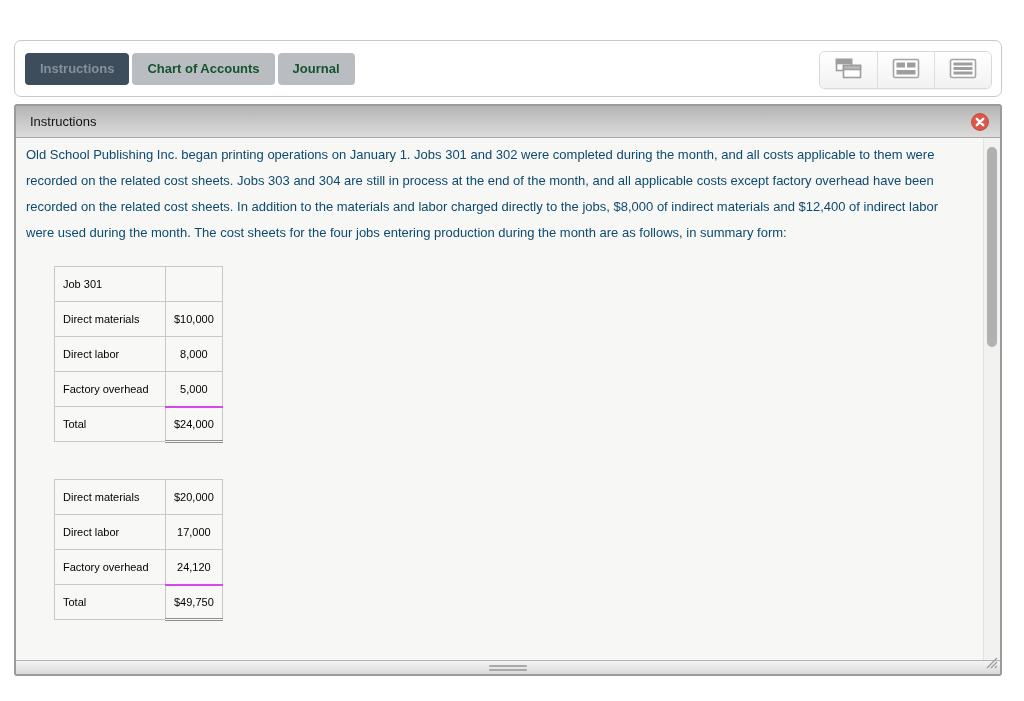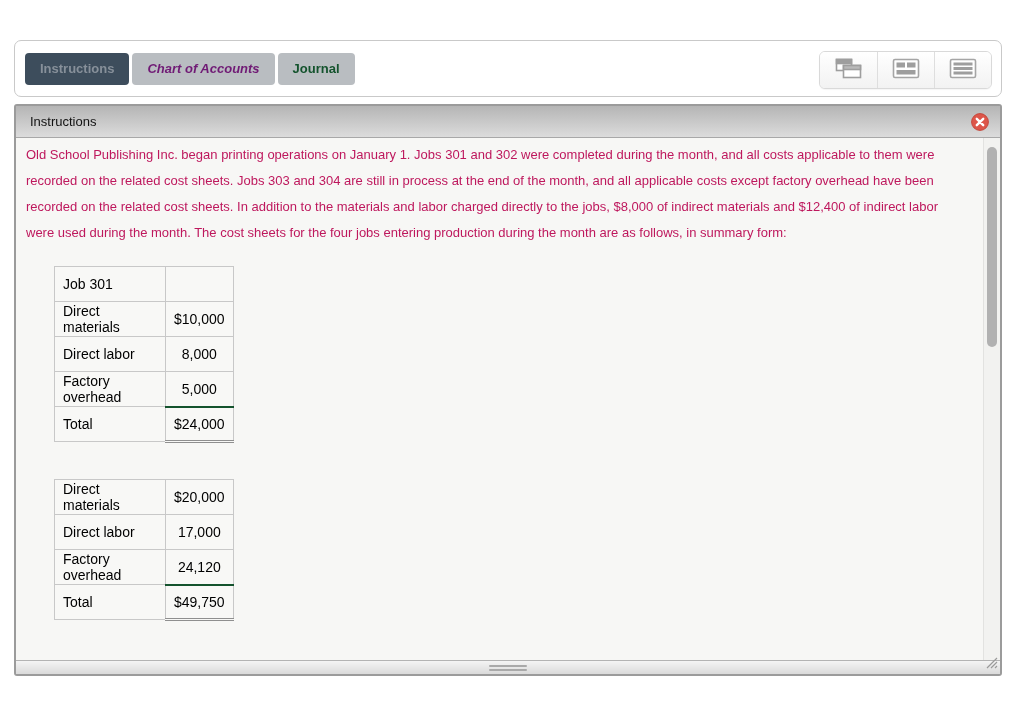--- a/index.html
+++ b/index.html
@@ -18,21 +18,21 @@
     position:absolute; left:14px; top:40px; width:988px; height:57px;
     background:#ffffff; border:1px solid #c9c9c9; border-radius:7px;
   }
   .tabs { position:absolute; left:10px; top:12px; display:flex; gap:3px; }
   .tab {
     height:32px; line-height:32px; padding:0 15px; border-radius:4px;
     font-size:13px; font-weight:bold; cursor:pointer; border:none;
     font-family:"Liberation Sans", sans-serif;
   }
   .tab.active { background:#3d4d5c; color:#87909a; }
-  .tab.inactive { background:#b9bdc1; color:#701a75;font-style:italic; }
+  .tab.inactive { background:#b9bdc1; color:#14532d; }
   .tab.inactive-light { background:#b9bdc1; color:#14532d; }
   .view-group {
     position:absolute; right:9px; top:10px; height:38px; display:flex;
     border:1px solid #d9d9d9; border-radius:6px; background:#fdfdfd; overflow:hidden;
     box-shadow:0 1px 1px rgba(0,0,0,0.04);
   }
   .view-btn {
     width:57px; height:100%; display:flex; align-items:center; justify-content:center;
     background:linear-gradient(#ffffff,#f2f2f2); border:none; cursor:pointer;
   }
@@ -62,33 +62,33 @@
   .scroll-track {
     position:absolute; top:0; right:0; width:17px; height:100%;
     background:#f2f2f0; border-left:1px solid #e2e2e0;
   }
   .scroll-thumb {
     position:absolute; left:3px; top:9px; width:10px; height:200px;
     background:#b1b1b1; border-radius:6px; cursor:pointer;
   }
   .body-text {
     position:absolute; left:10px; top:4px; width:928px;
-    font-size:13px; color:#be185d; line-height:26px;
+    font-size:13px; color:#0c4a6e; line-height:26px;
   }
   
   .tables-wrap { position:absolute; left:38px; top:128px; }
   table.job-table { border-collapse:collapse; margin-bottom:36px; }
   table.job-table td {
-    border:1px solid #c8c8c8; height:35px; font-size:14px; color:#000;
+    border:1px solid #c8c8c8; height:35px; font-size:11px; color:#000;
     background:#f8f8f6;
   }
   td.lbl { width:111px; padding:0 8px; text-align:left; }
   td.val { width:56px; padding:0 8px; text-align:center; }
   tr.total td.val {
-    border-top:2px solid #14532d;
+    border-top:2px solid #d946ef;
     border-bottom:3px double #8f8f8f;
   }
   
   .panel-footer {
     position:absolute; left:0; right:0; bottom:0; height:14px;
     background:linear-gradient(#f4f4f4,#dadada);
     border-top:1px solid #b3b3b3;
   }
   .grip {
     position:absolute; left:50%; top:4px; transform:translateX(-50%);

